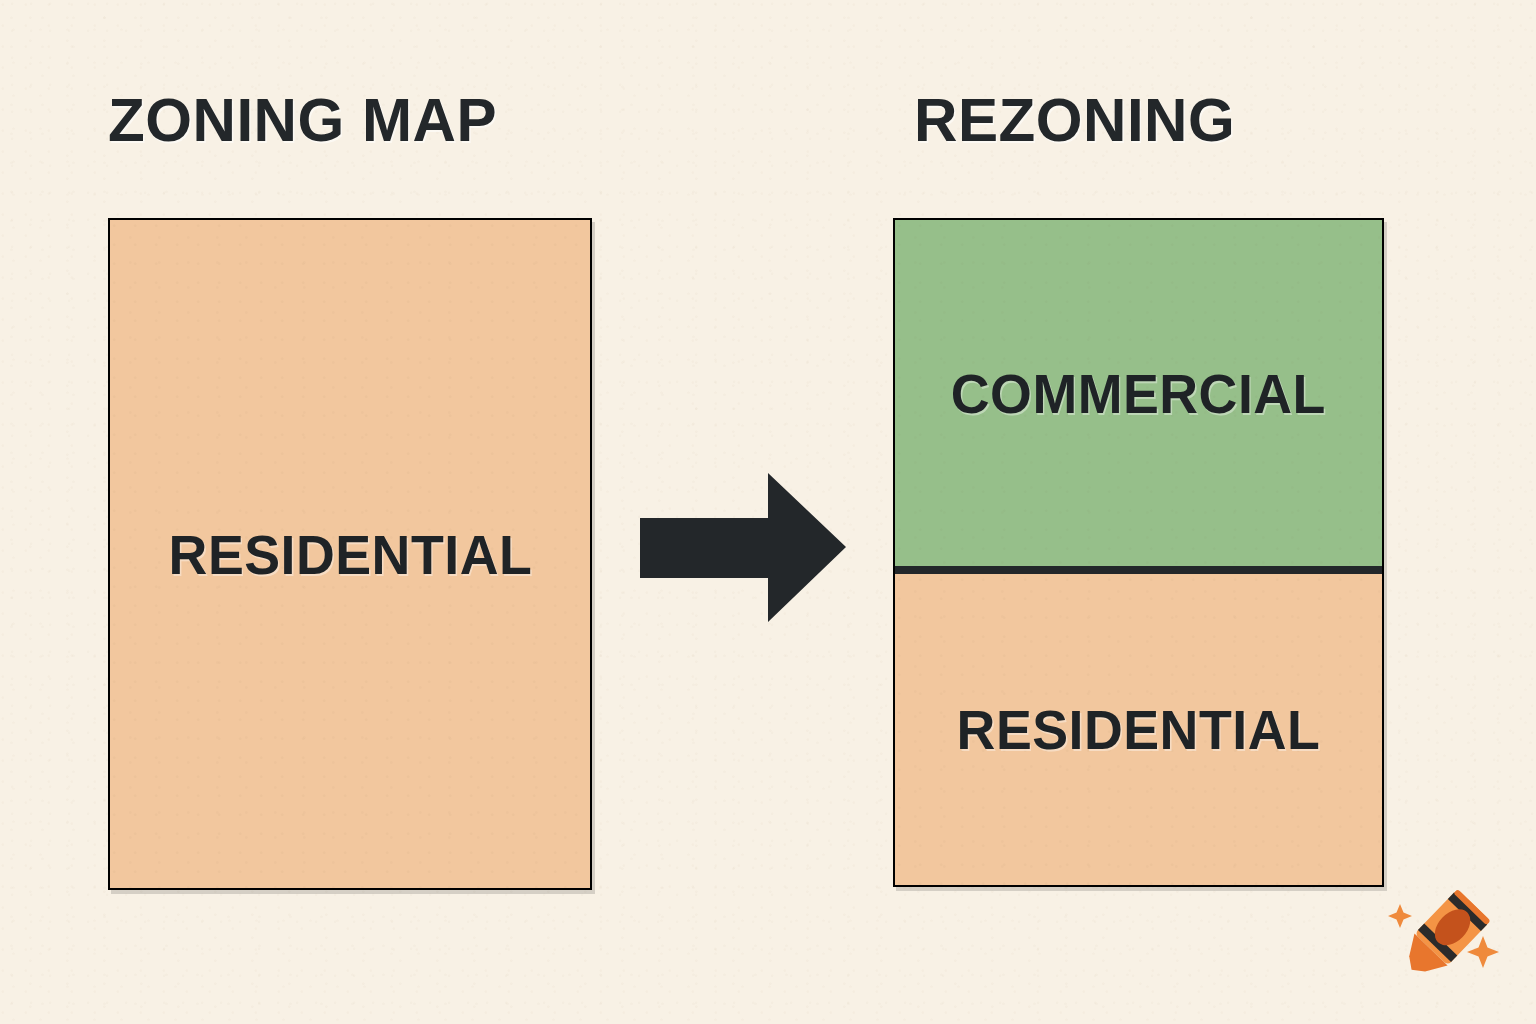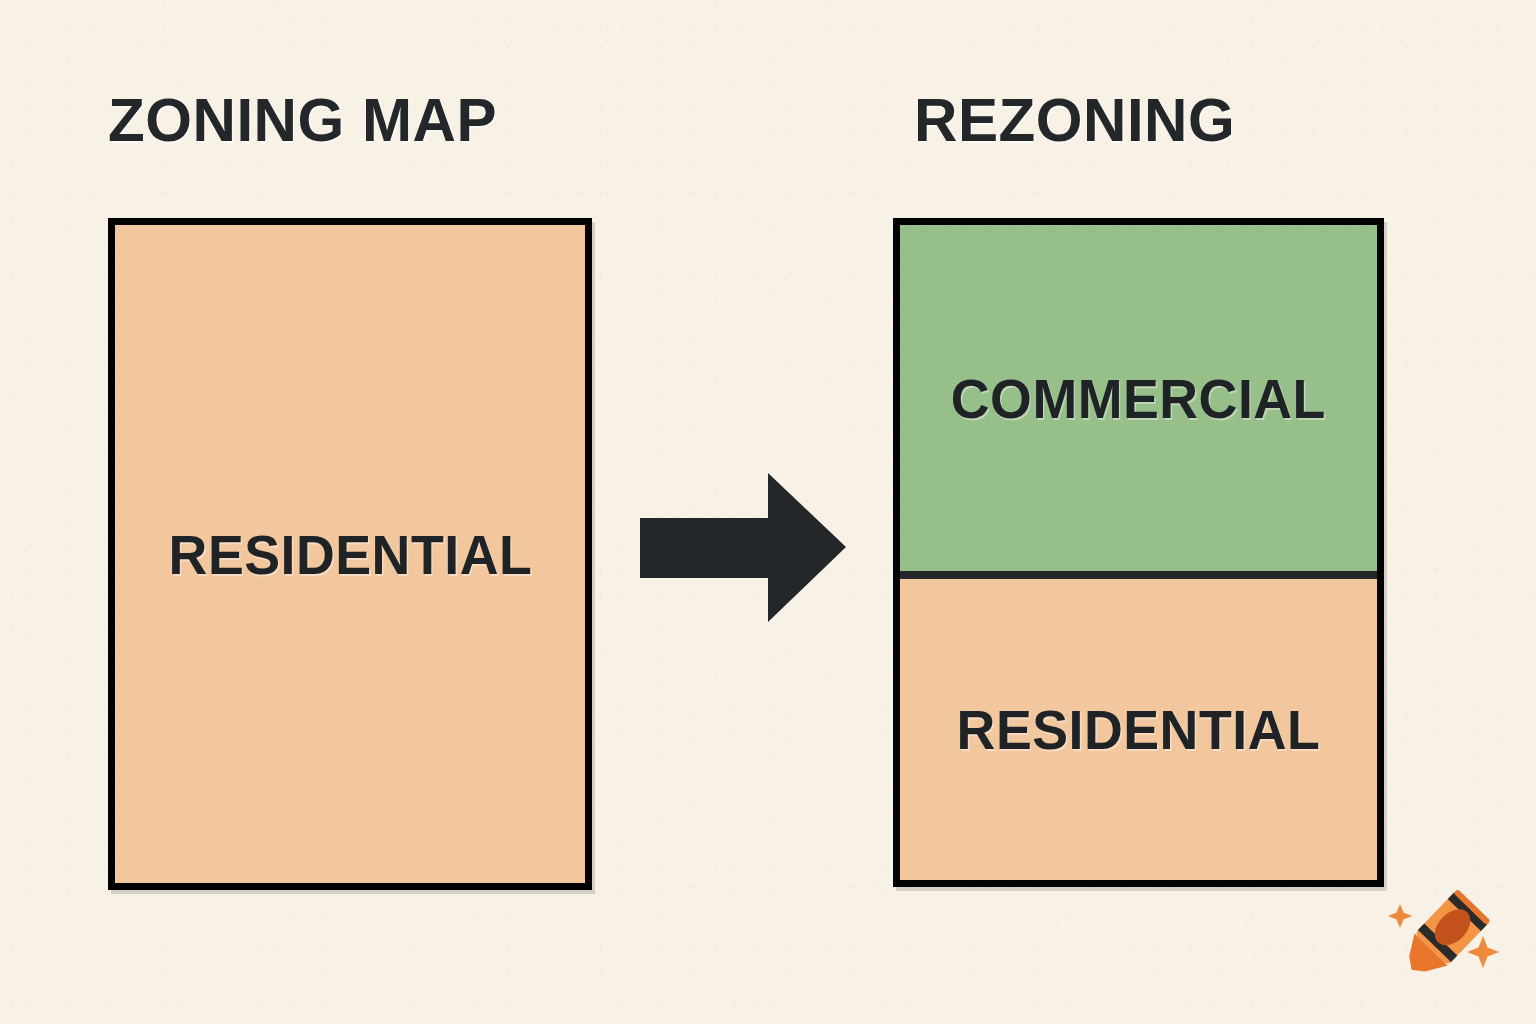--- a/index.html
+++ b/index.html
@@ -49,21 +49,21 @@
     transform: scaleX(0.97);
     transform-origin: left center;
   }
   #title-left  { left: 108px; top: 84px; }
   #title-right { left: 914px; top: 84px; }
 
   
   .parcel-box {
     position: absolute;
     box-sizing: border-box;
-    border: 7px solid #000000;
+    border: 2px solid #000000;
     box-shadow: 3px 4px 0 rgba(40,40,40,0.17);
   }
 
   #box-before {
     left: 108px;
     top: 218px;
     width: 484px;
     height: 672px;
     background-color: #f2c79e;
   }

